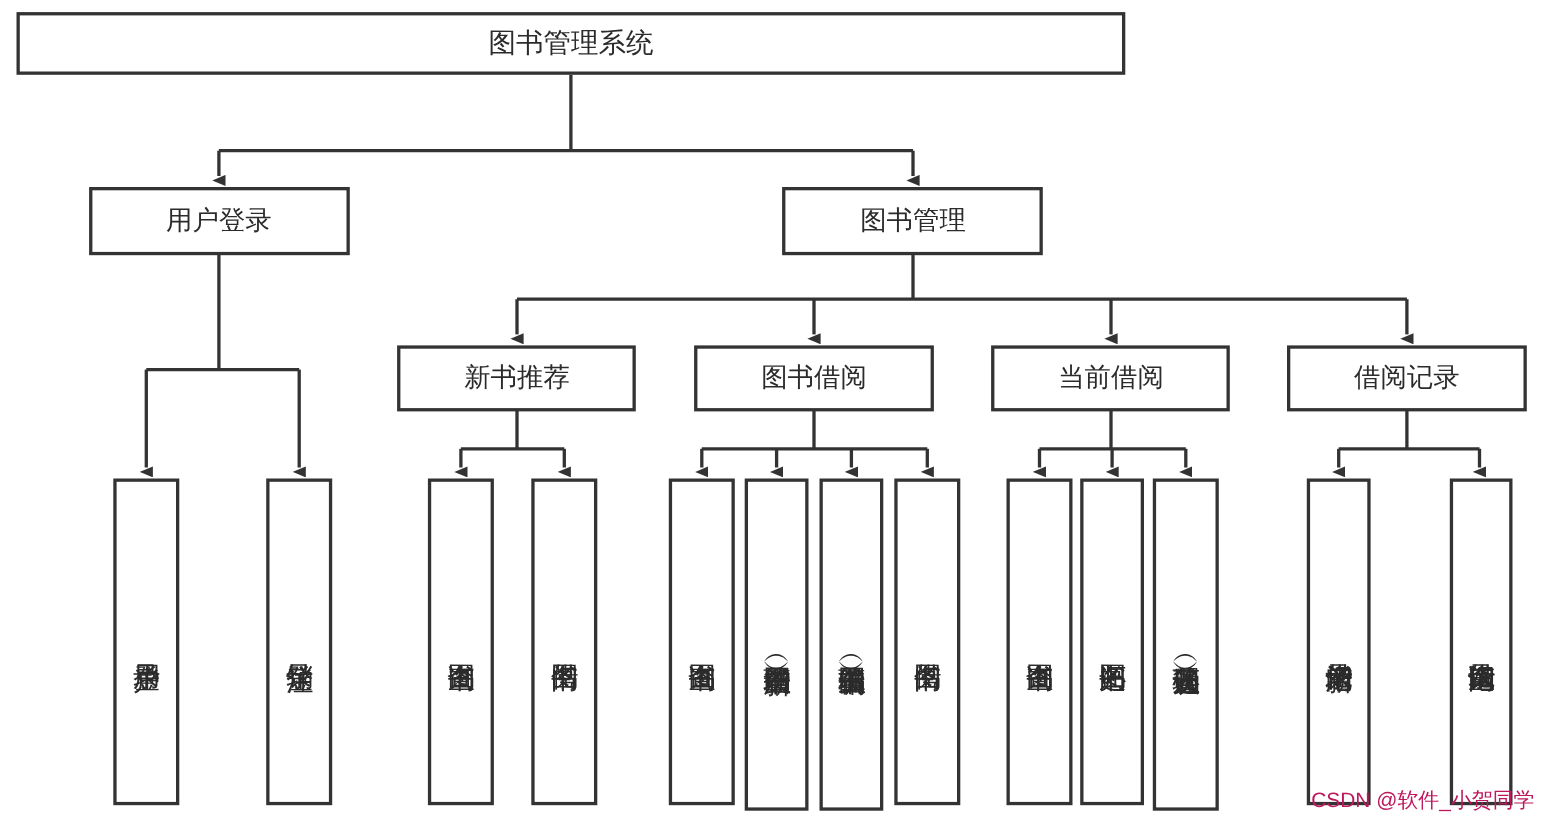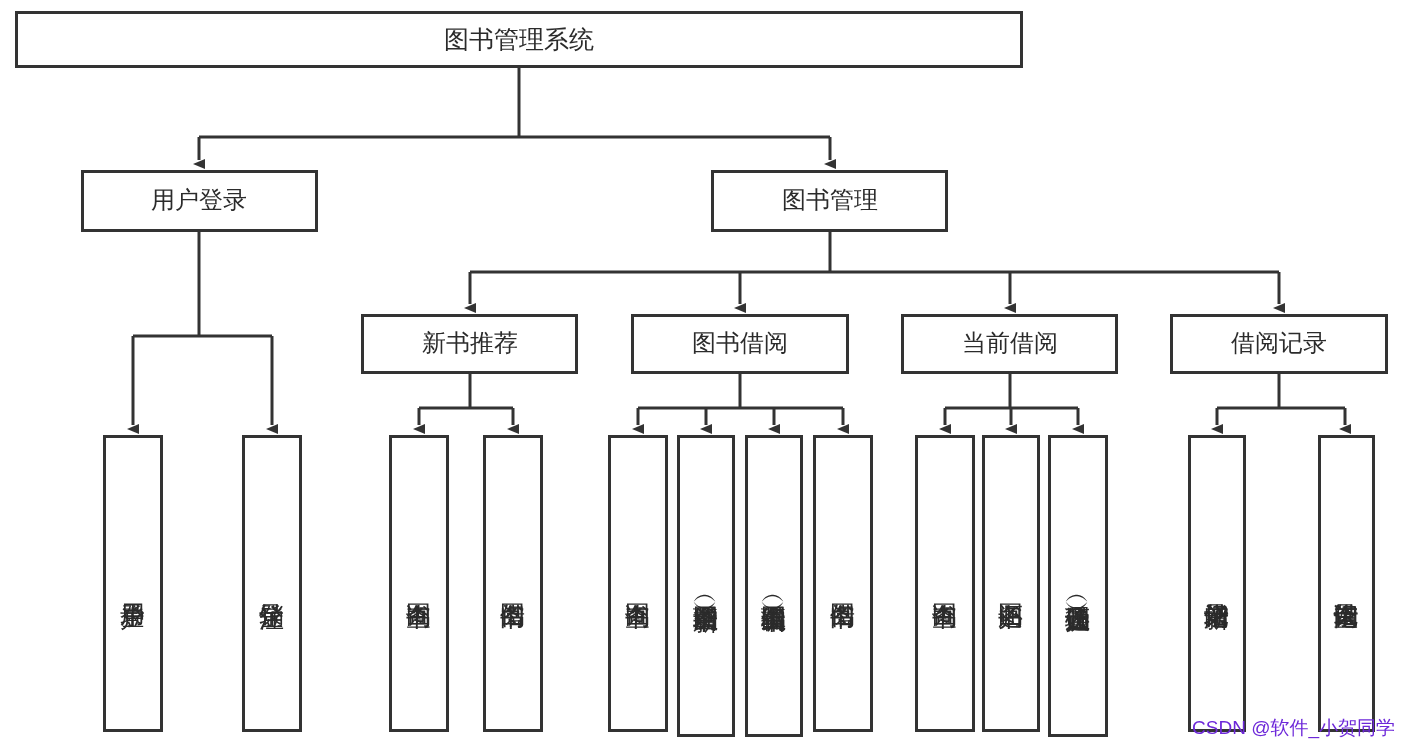--- a/index.html
+++ b/index.html
@@ -62,21 +62,21 @@
     letter-spacing: 0px;
     white-space: nowrap;
     pointer-events: none;
   }
   .watermark {
     position: absolute;
     right: 10px;
     bottom: 6px;
     font-family: "Liberation Sans", "DejaVu Sans", sans-serif;
     font-size: 19px;
-    color: #6d28d9;
+    color: #be185d;
     white-space: nowrap;
   }
 </style>
 </head>
 <body>
 
 <div id="diagram-root">
 
   <svg class="flow" viewBox="0 0 1405 747">
     <defs>

